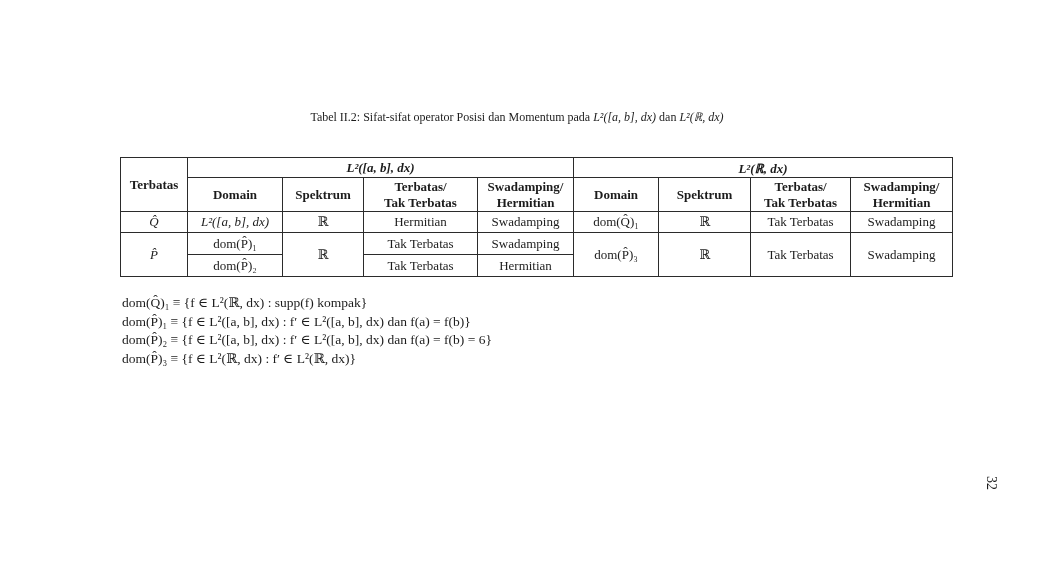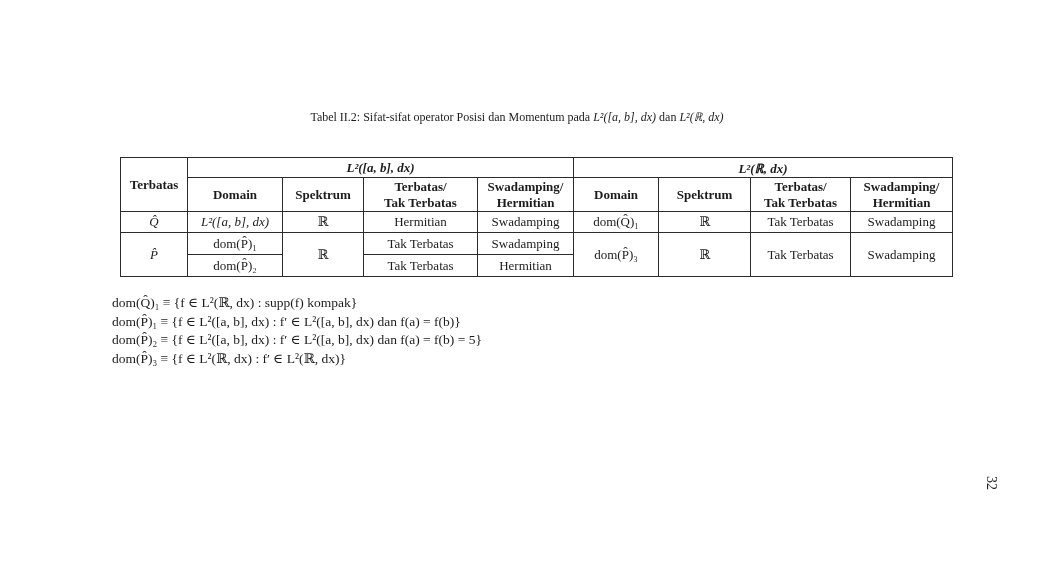--- a/index.html
+++ b/index.html
@@ -44,21 +44,21 @@
     overflow: hidden;
   }
   table.props th { font-weight: bold; }
   .group-label { font-style: italic; font-size: 13.5px; }
   .prewrap { white-space: pre-line; line-height: 16px; }
   .op-cell { font-weight: bold; font-style: italic; font-size: 13.5px; }
   .mathcell { font-style: italic; }
 
   .footnotes {
     position: absolute;
-    left: 112px;
+    left: 122px;
     top: 294px;
     font-size: 13.5px;
     line-height: 18.6px;
   }
 
   .pagenum {
     position: absolute;
     left: 974px;
     top: 469px;
     width: 34px;
@@ -136,17 +136,17 @@
     <td>dom(P̂)₂</td>
     <td>Tak Terbatas</td>
     <td>Hermitian</td>
   </tr>
 </tbody>
   </table>
 
 <div class="footnotes">
   <div>dom(Q̂)₁ ≡ {f ∈ L²(ℝ, dx) : supp(f) kompak}</div>
   <div>dom(P̂)₁ ≡ {f ∈ L²([a, b], dx) : f′ ∈ L²([a, b], dx) dan f(a) = f(b)}</div>
-  <div>dom(P̂)₂ ≡ {f ∈ L²([a, b], dx) : f′ ∈ L²([a, b], dx) dan f(a) = f(b) = 5}</div>
+  <div>dom(P̂)₂ ≡ {f ∈ L²([a, b], dx) : f′ ∈ L²([a, b], dx) dan f(a) = f(b) = 6}</div>
   <div>dom(P̂)₃ ≡ {f ∈ L²(ℝ, dx) : f′ ∈ L²(ℝ, dx)}</div>
 </div>
 
 <div class="pagenum">32</div>
 
 </body></html>

